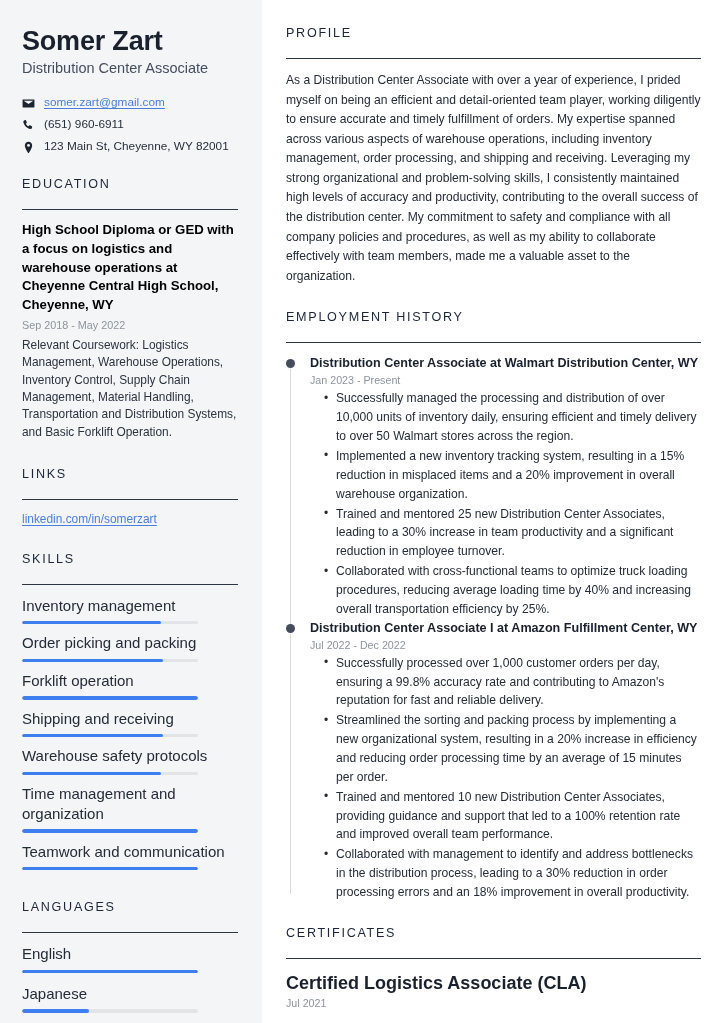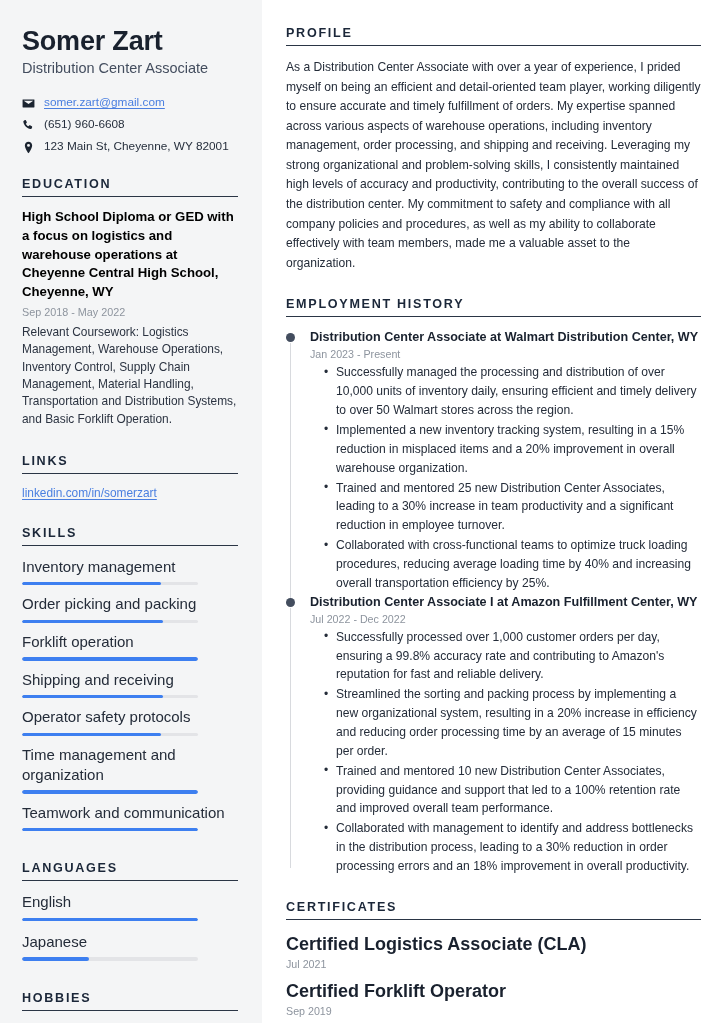--- a/index.html
+++ b/index.html
@@ -49,24 +49,24 @@
   }
   .contact-row .ico svg { display:block; }
   .link-blue {
     color: #4a7fe0;
     text-decoration: underline;
     text-underline-offset: 1.5px;
   }
 
   .sec-head {
     font-size: 12.6px;
-    font-weight: bold;
+    font-weight: normal;
     letter-spacing: 1.7px;
     color: #1b2739;
-    padding-bottom: 5px;
+    padding-bottom: 18px;
     border-bottom: 1.6px solid #2a3545;
     margin-bottom: 11px;
   }
   .side-sec { margin-top: 22px; }
   .side-sec.links { margin-top: 26px; }
   .side-sec.skills { margin-top: 24px; }
   .side-sec.languages { margin-top: 30px; }
   .side-sec.hobbies { margin-top: 30px; }
 
   .edu-title {
@@ -212,21 +212,21 @@
             </svg>
         </span>
         <span class="link-blue">somer.zart@gmail.com</span>
       </div>
       <div class="contact-row">
         <span class="ico">
           <svg width="13" height="13" viewBox="0 0 16 16" fill="currentColor">
               <path d="M3.6 1.2c.4-.2.9 0 1.1.4l1.2 2.2c.2.4.1.9-.3 1.2l-.9.7c.6 1.5 1.8 2.7 3.3 3.3l.7-.9c.3-.4.8-.5 1.2-.3l2.2 1.2c.4.2.6.7.4 1.1l-.7 1.5c-.2.5-.7.8-1.3.7C6.3 11.8 2.6 8.1 1.6 3.3c-.1-.6.2-1.1.7-1.3l1.3-.8z"></path>
             </svg>
         </span>
-        <span>(651) 960-6608</span>
+        <span>(651) 960-6911</span>
       </div>
       <div class="contact-row">
         <span class="ico">
           <svg width="13" height="13" viewBox="0 0 16 16" fill="currentColor">
               <path d="M8 .9C5.5.9 3.5 2.9 3.5 5.4c0 3.3 4 9.2 4.2 9.4.1.2.4.2.6 0 .2-.2 4.2-6.1 4.2-9.4C12.5 2.9 10.5.9 8 .9zm0 6.3a1.8 1.8 0 1 1 0-3.6 1.8 1.8 0 0 1 0 3.6z"></path>
             </svg>
         </span>
         <span>123 Main St, Cheyenne, WY 82001</span>
       </div>
     </div>
@@ -266,21 +266,21 @@
               <div class="bar-fill" style="width:100%;background:#3d7ff0"></div>
             </div>
           </div>
           <div class="skill-row">
             <div class="skill-label">Shipping and receiving</div>
             <div class="bar-track">
               <div class="bar-fill" style="width:80%;background:#3d7ff0"></div>
             </div>
           </div>
           <div class="skill-row">
-            <div class="skill-label">Operator safety protocols</div>
+            <div class="skill-label">Warehouse safety protocols</div>
             <div class="bar-track">
               <div class="bar-fill" style="width:79%;background:#3d7ff0"></div>
             </div>
           </div>
           <div class="skill-row">
             <div class="skill-label">Time management and organization</div>
             <div class="bar-track">
               <div class="bar-fill" style="width:100%;background:#3d7ff0"></div>
             </div>
           </div>

